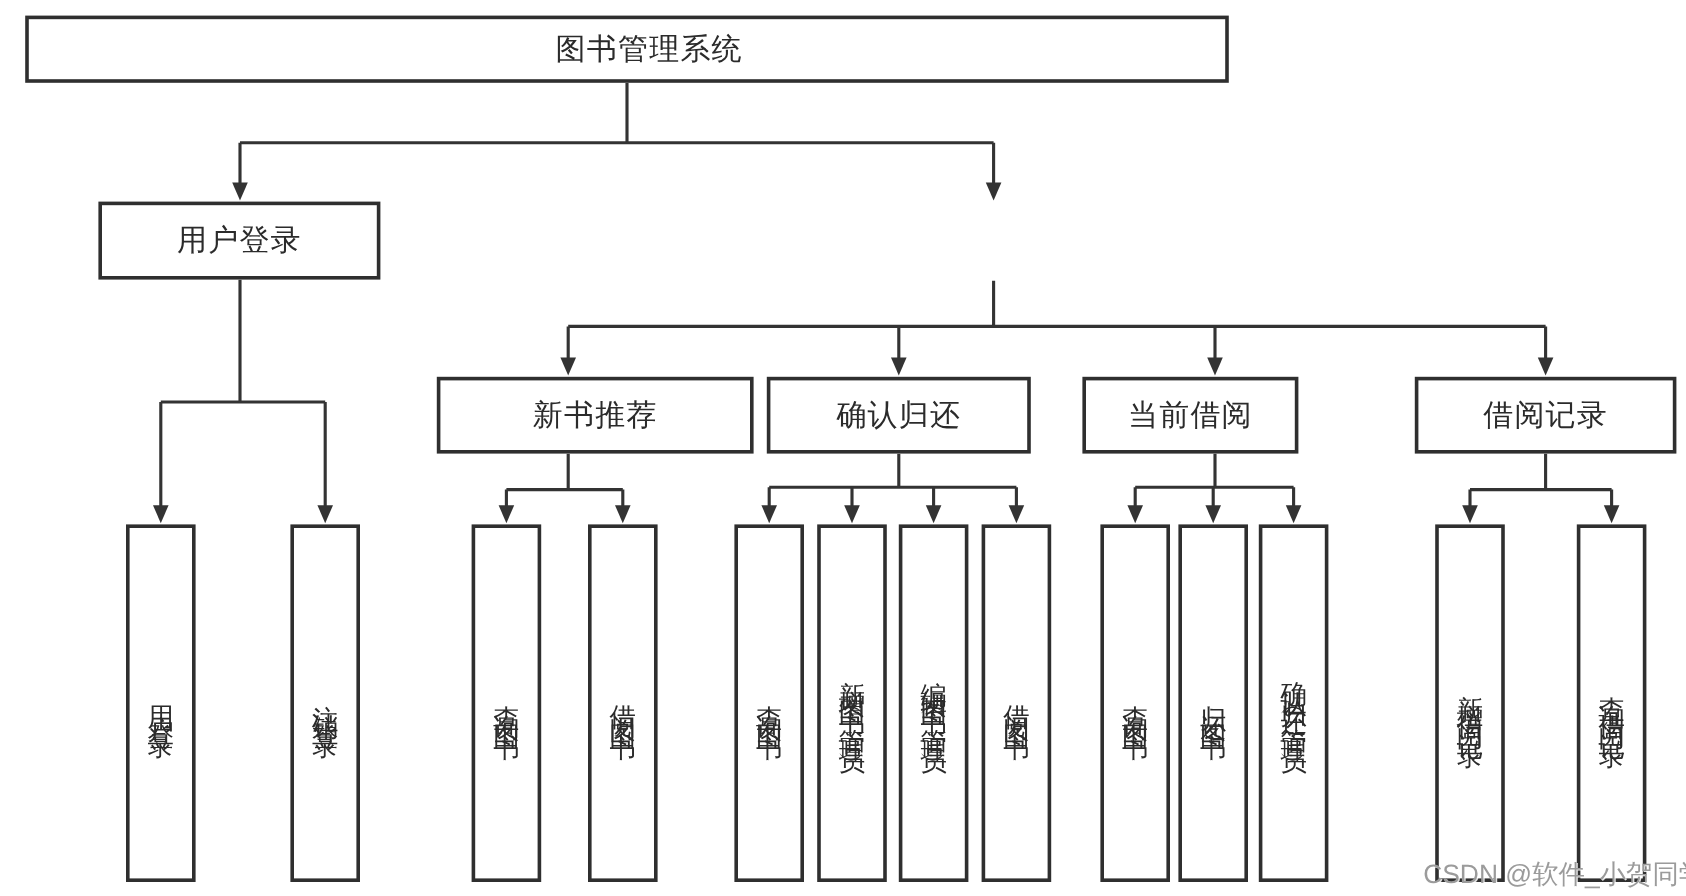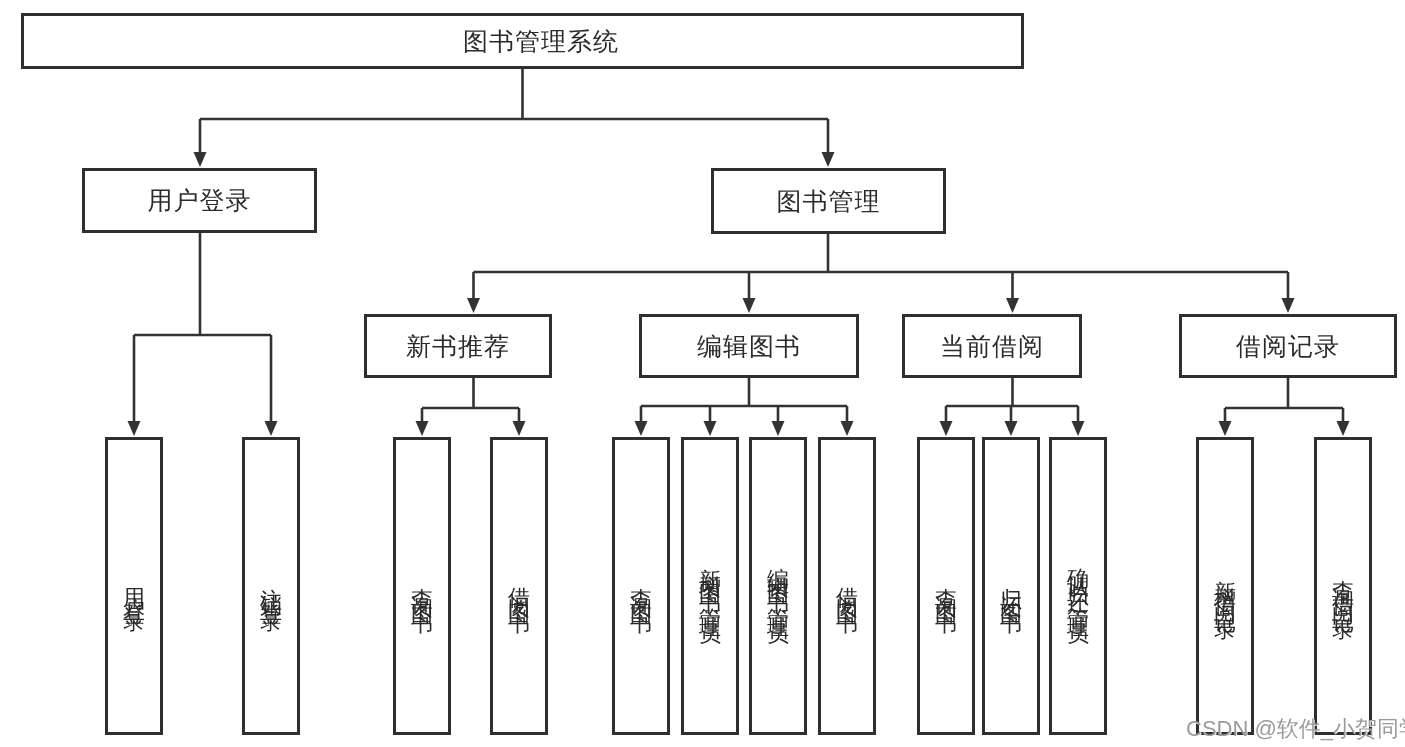--- a/index.html
+++ b/index.html
@@ -24,21 +24,21 @@
     color: #2b2b2b;
     display: flex;
     align-items: center;
     justify-content: center;
     z-index: 2;
   }
   .hnode { font-size: 25px; letter-spacing: 1px; line-height: 1; }
   .root  { left: 21px;   top: 13px;  width: 1003px; height: 56px; padding-left: 37px; }
   .l2-0  { left: 82px;   top: 168px; width: 235px;  height: 65px; }
   .l2-1  { left: 711px;  top: 168px; width: 235px;  height: 66px; }
-  .l3-0  { left: 364px;  top: 314px; width: 188px;  height: 64px; }
+  .l3-0  { left: 364px;  top: 314px; width: 264px;  height: 64px; }
   .l3-1  { left: 639px;  top: 314px; width: 220px;  height: 64px; }
   .l3-2  { left: 902px;  top: 314px; width: 180px;  height: 64px; }
   .l3-3  { left: 1179px; top: 314px; width: 218px;  height: 64px; }
   .leaf {
     top: 437px;
     width: 58px;
     height: 298px;
     writing-mode: vertical-rl;
     text-orientation: mixed;
     font-size: 22px;
@@ -104,24 +104,23 @@
       <polygon points="1004.5,421 1017.5,421 1011,436"></polygon>
       <polygon points="1071.5,421 1084.5,421 1078,436"></polygon>
       <polygon points="1218.5,421 1231.5,421 1225,436"></polygon>
       <polygon points="1336.5,421 1349.5,421 1343,436"></polygon>
     </g>
   </svg>
 
   <div class="node hnode root">图书管理系统</div>
 
   <div class="node hnode l2-0">用户登录</div>
-  <div class="node hnode l2-1">图书管理</div>
 
   <div class="node hnode l3-0">新书推荐</div>
-  <div class="node hnode l3-1">编辑图书</div>
+  <div class="node hnode l3-1">确认归还</div>
   <div class="node hnode l3-2">当前借阅</div>
   <div class="node hnode l3-3">借阅记录</div>
 
   <div class="node leaf lf-0">用户登录</div>
   <div class="node leaf lf-1">注销登录</div>
   <div class="node leaf lf-2">查询图书</div>
   <div class="node leaf lf-3">借阅图书</div>
   <div class="node leaf lf-4">查询图书</div>
   <div class="node leaf lf-5">新增图书（管理员）</div>
   <div class="node leaf lf-6">编辑图书（管理员）</div>

